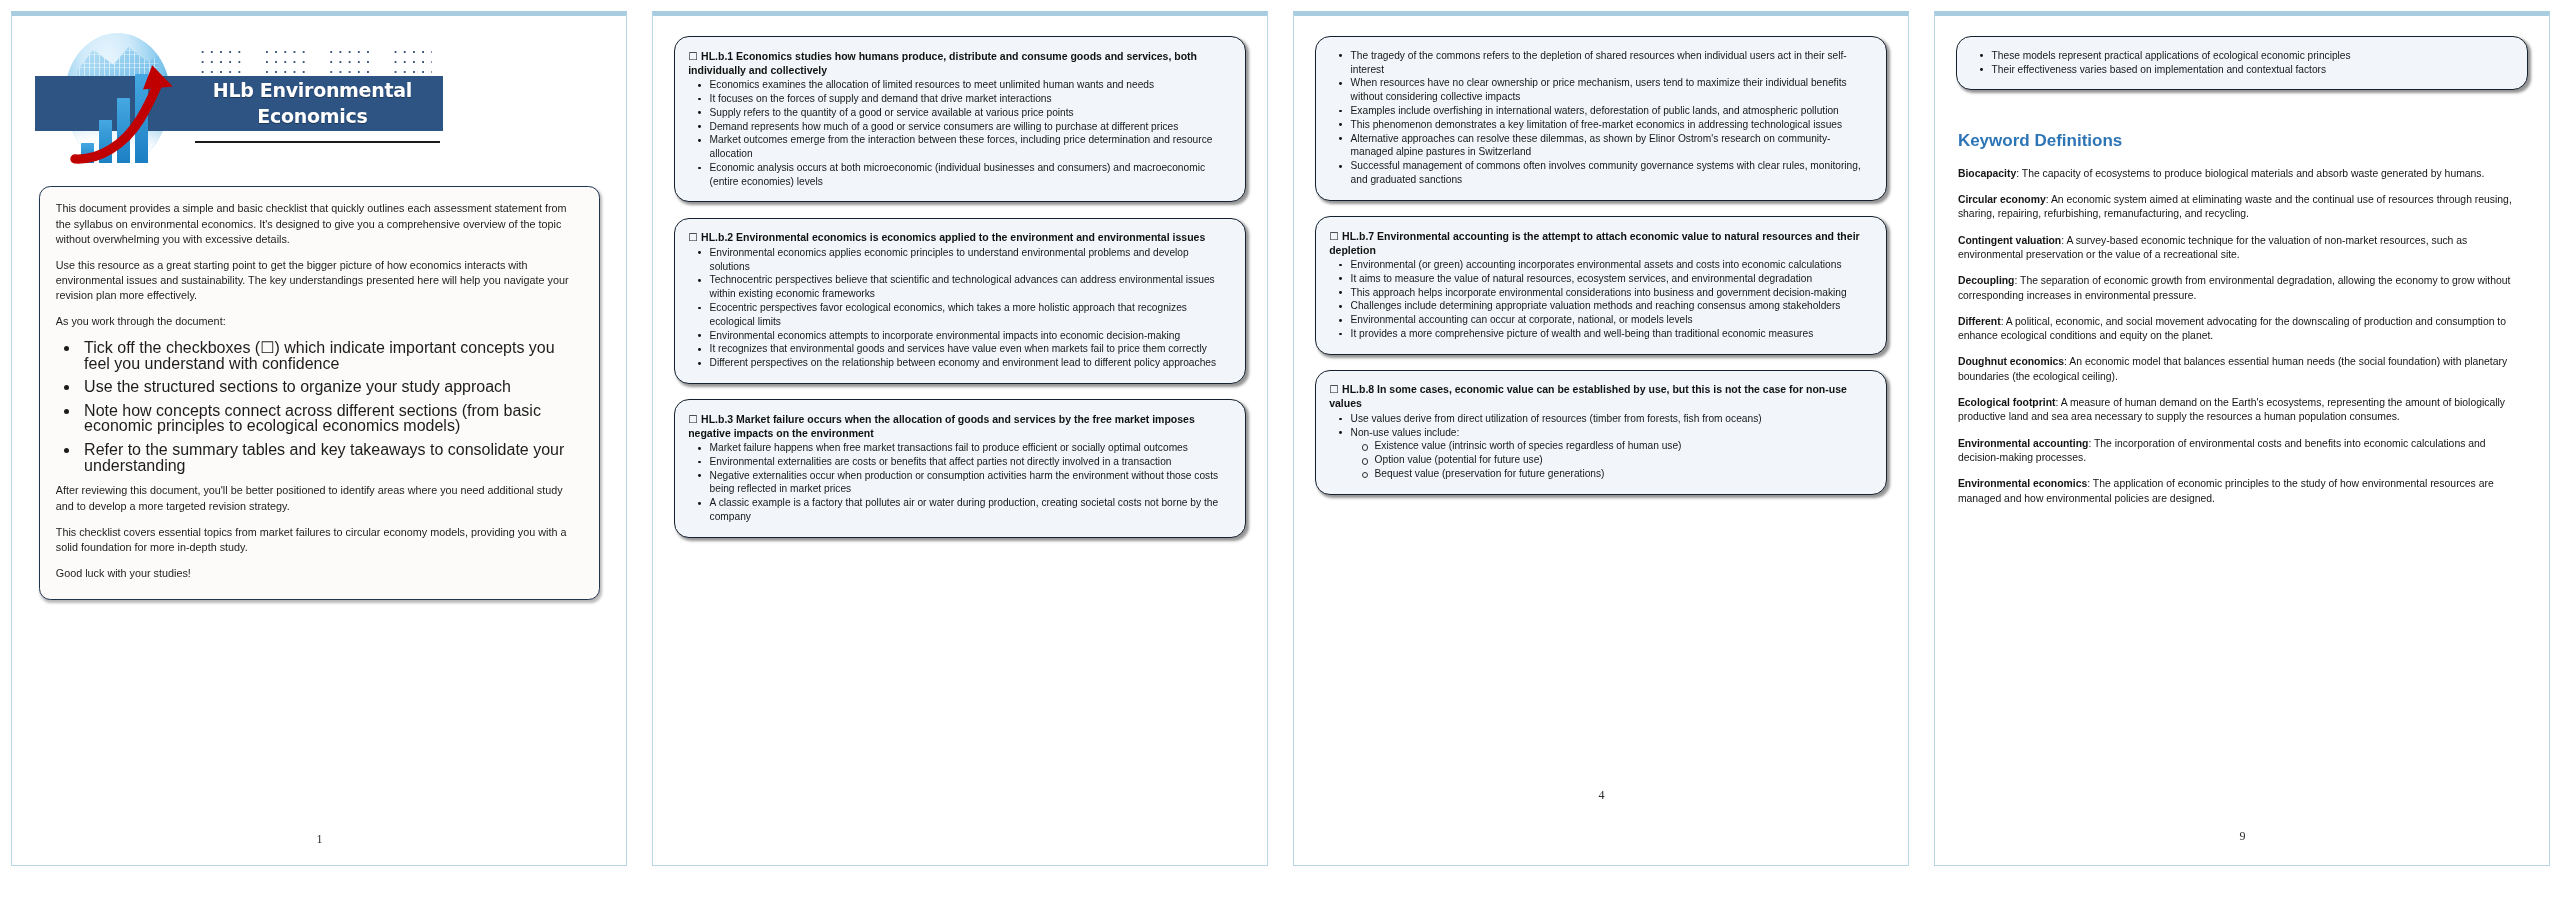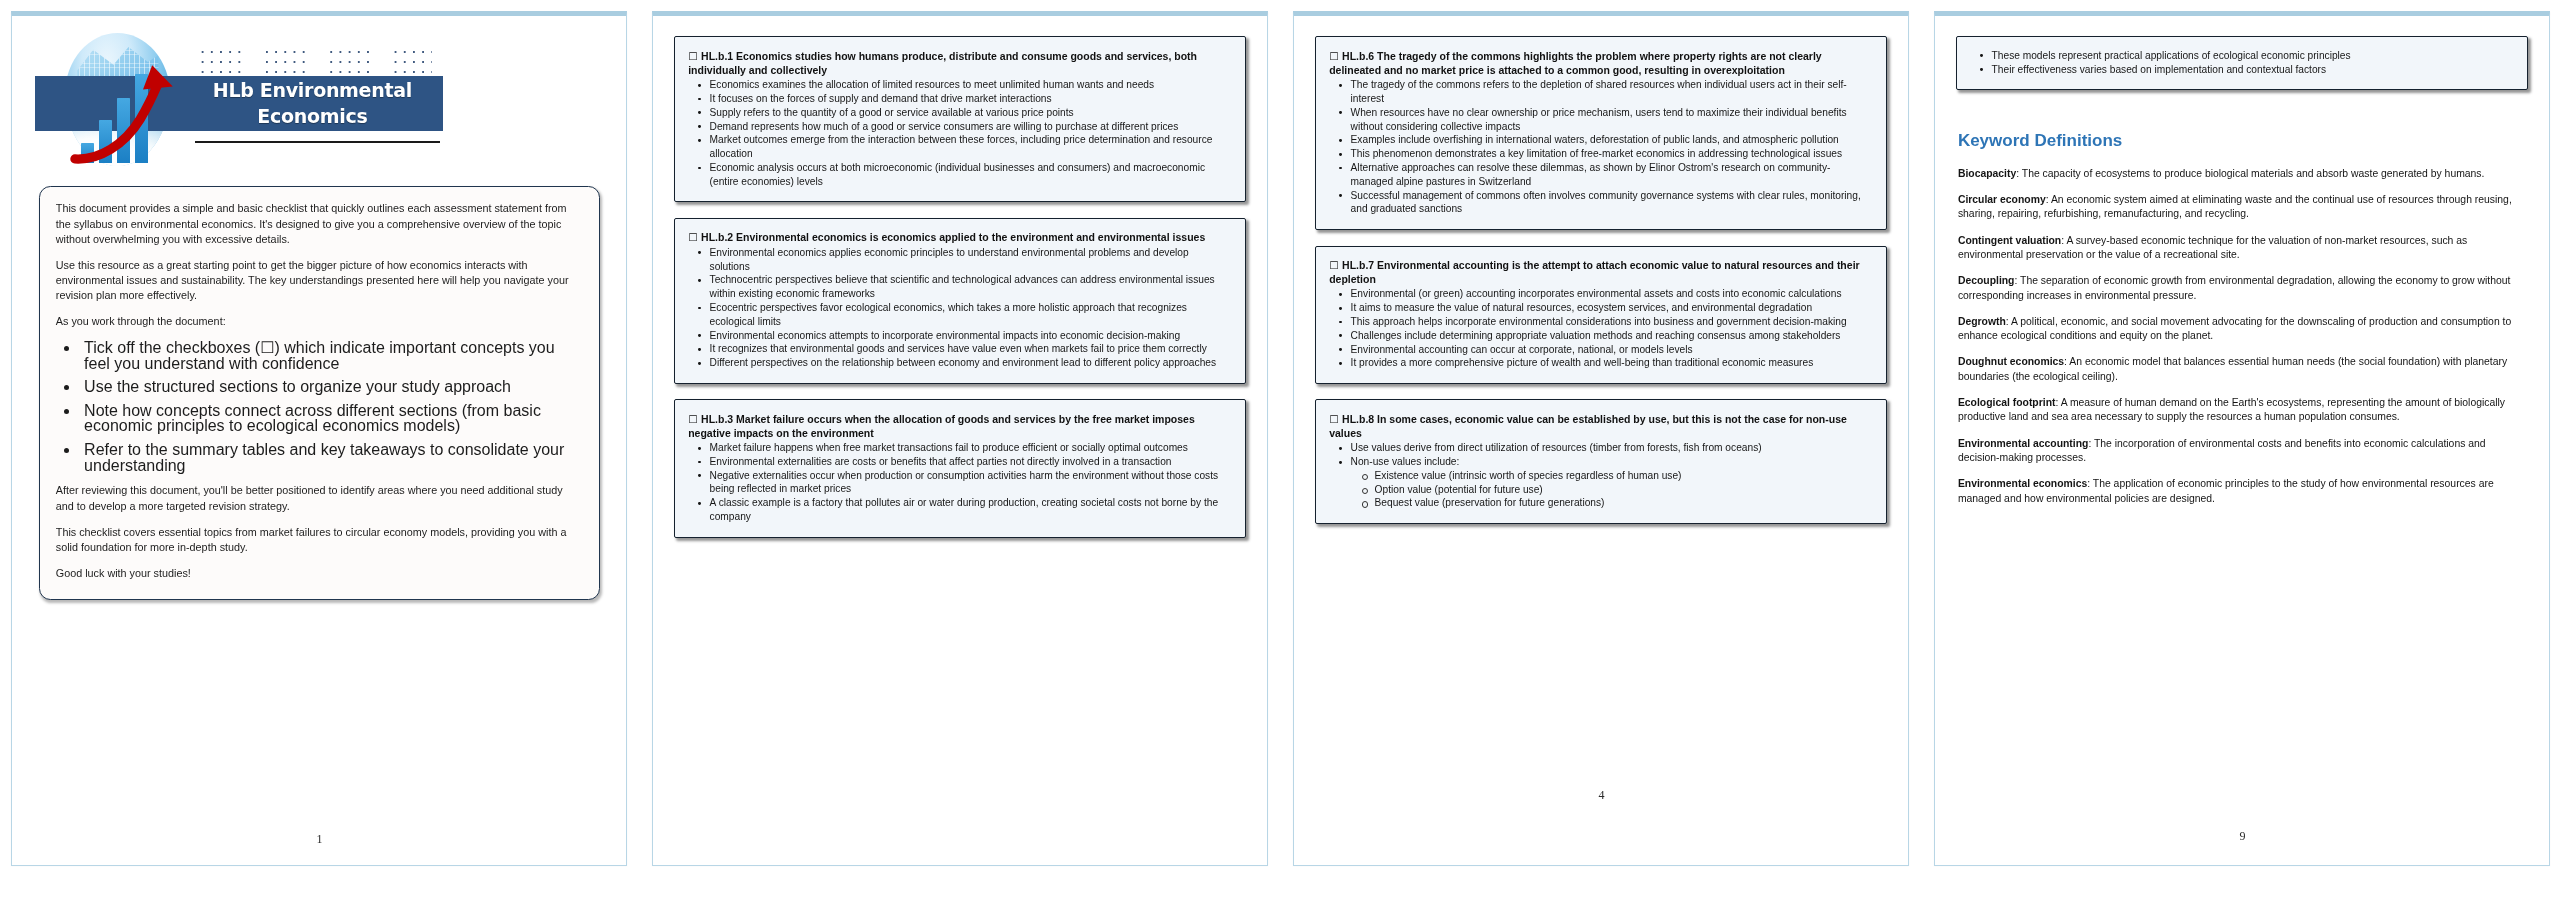--- a/index.html
+++ b/index.html
@@ -169,21 +169,21 @@
     color: #1c1c1c;
     margin-bottom: 8.5px;
     padding-left: 4.3px;
   }
   .intro-card li:last-child { margin-bottom: 0; }
 
   
   .cards { padding: 10px 7px 0 7px; }
   .card {
     border: 1.4px solid #15212e;
-    border-radius: 2px;
+    border-radius: 15px;
     background: #f2f6fa;
     padding: 11.4px 14px 12.8px 12.8px;
     margin-bottom: 15.6px;
     box-shadow: 2.1px 2.8px 2.8px rgba(0,0,0,0.42);
   }
   .card-title {
     font-size: 10.5px;
     font-weight: bold;
     line-height: 14px;
     color: #111111;
@@ -334,21 +334,20 @@
       </div>
     </div>
     <div class="page-footer" style="bottom:15.6px;"></div>
   </div>
 
   <div class="page">
     <div class="page-inner">
       <div class="cards">
 
         <div class="card">
-          <div class="card-title"><span class="cb">☐</span><span>HL.b.6 The tragedy of the commons highlights the problem where property rights are not clearly delineated and no market price is attached to a common good, resulting in overexploitation</span></div>
           <ul>
             <li>The tragedy of the commons refers to the depletion of shared resources when individual users act in their self-interest</li>
             <li>When resources have no clear ownership or price mechanism, users tend to maximize their individual benefits without considering collective impacts</li>
             <li>Examples include overfishing in international waters, deforestation of public lands, and atmospheric pollution</li>
             <li>This phenomenon demonstrates a key limitation of free-market economics in addressing technological issues</li>
             <li>Alternative approaches can resolve these dilemmas, as shown by Elinor Ostrom's research on community-managed alpine pastures in Switzerland</li>
             <li>Successful management of commons often involves community governance systems with clear rules, monitoring, and graduated sanctions</li>
           </ul>
         </div>
 
@@ -393,21 +392,21 @@
         </div>
       </div>
 
       <h2 class="kw-heading">Keyword Definitions</h2>
 
       <div class="kw-list">
         <p class="kw-item"><b>Biocapacity</b>: <span>The capacity of ecosystems to produce biological materials and absorb waste generated by humans.</span></p>
         <p class="kw-item"><b>Circular economy</b>: <span>An economic system aimed at eliminating waste and the continual use of resources through reusing, sharing, repairing, refurbishing, remanufacturing, and recycling.</span></p>
         <p class="kw-item"><b>Contingent valuation</b>: <span>A survey-based economic technique for the valuation of non-market resources, such as environmental preservation or the value of a recreational site.</span></p>
         <p class="kw-item"><b>Decoupling</b>: <span>The separation of economic growth from environmental degradation, allowing the economy to grow without corresponding increases in environmental pressure.</span></p>
-        <p class="kw-item"><b>Degrowth</b>: <span>A political, economic, and social movement advocating for the downscaling of production and consumption to enhance ecological conditions and equity on the planet.</span></p>
+        <p class="kw-item"><b>Different</b>: <span>A political, economic, and social movement advocating for the downscaling of production and consumption to enhance ecological conditions and equity on the planet.</span></p>
         <p class="kw-item"><b>Doughnut economics</b>: <span>An economic model that balances essential human needs (the social foundation) with planetary boundaries (the ecological ceiling).</span></p>
         <p class="kw-item"><b>Ecological footprint</b>: <span>A measure of human demand on the Earth's ecosystems, representing the amount of biologically productive land and sea area necessary to supply the resources a human population consumes.</span></p>
         <p class="kw-item"><b>Environmental accounting</b>: <span>The incorporation of environmental costs and benefits into economic calculations and decision-making processes.</span></p>
         <p class="kw-item"><b>Environmental economics</b>: <span>The application of economic principles to the study of how environmental resources are managed and how environmental policies are designed.</span></p>
       </div>
     </div>
     <div class="page-footer" style="bottom:21px;">9</div>
   </div>
 
 </div>

